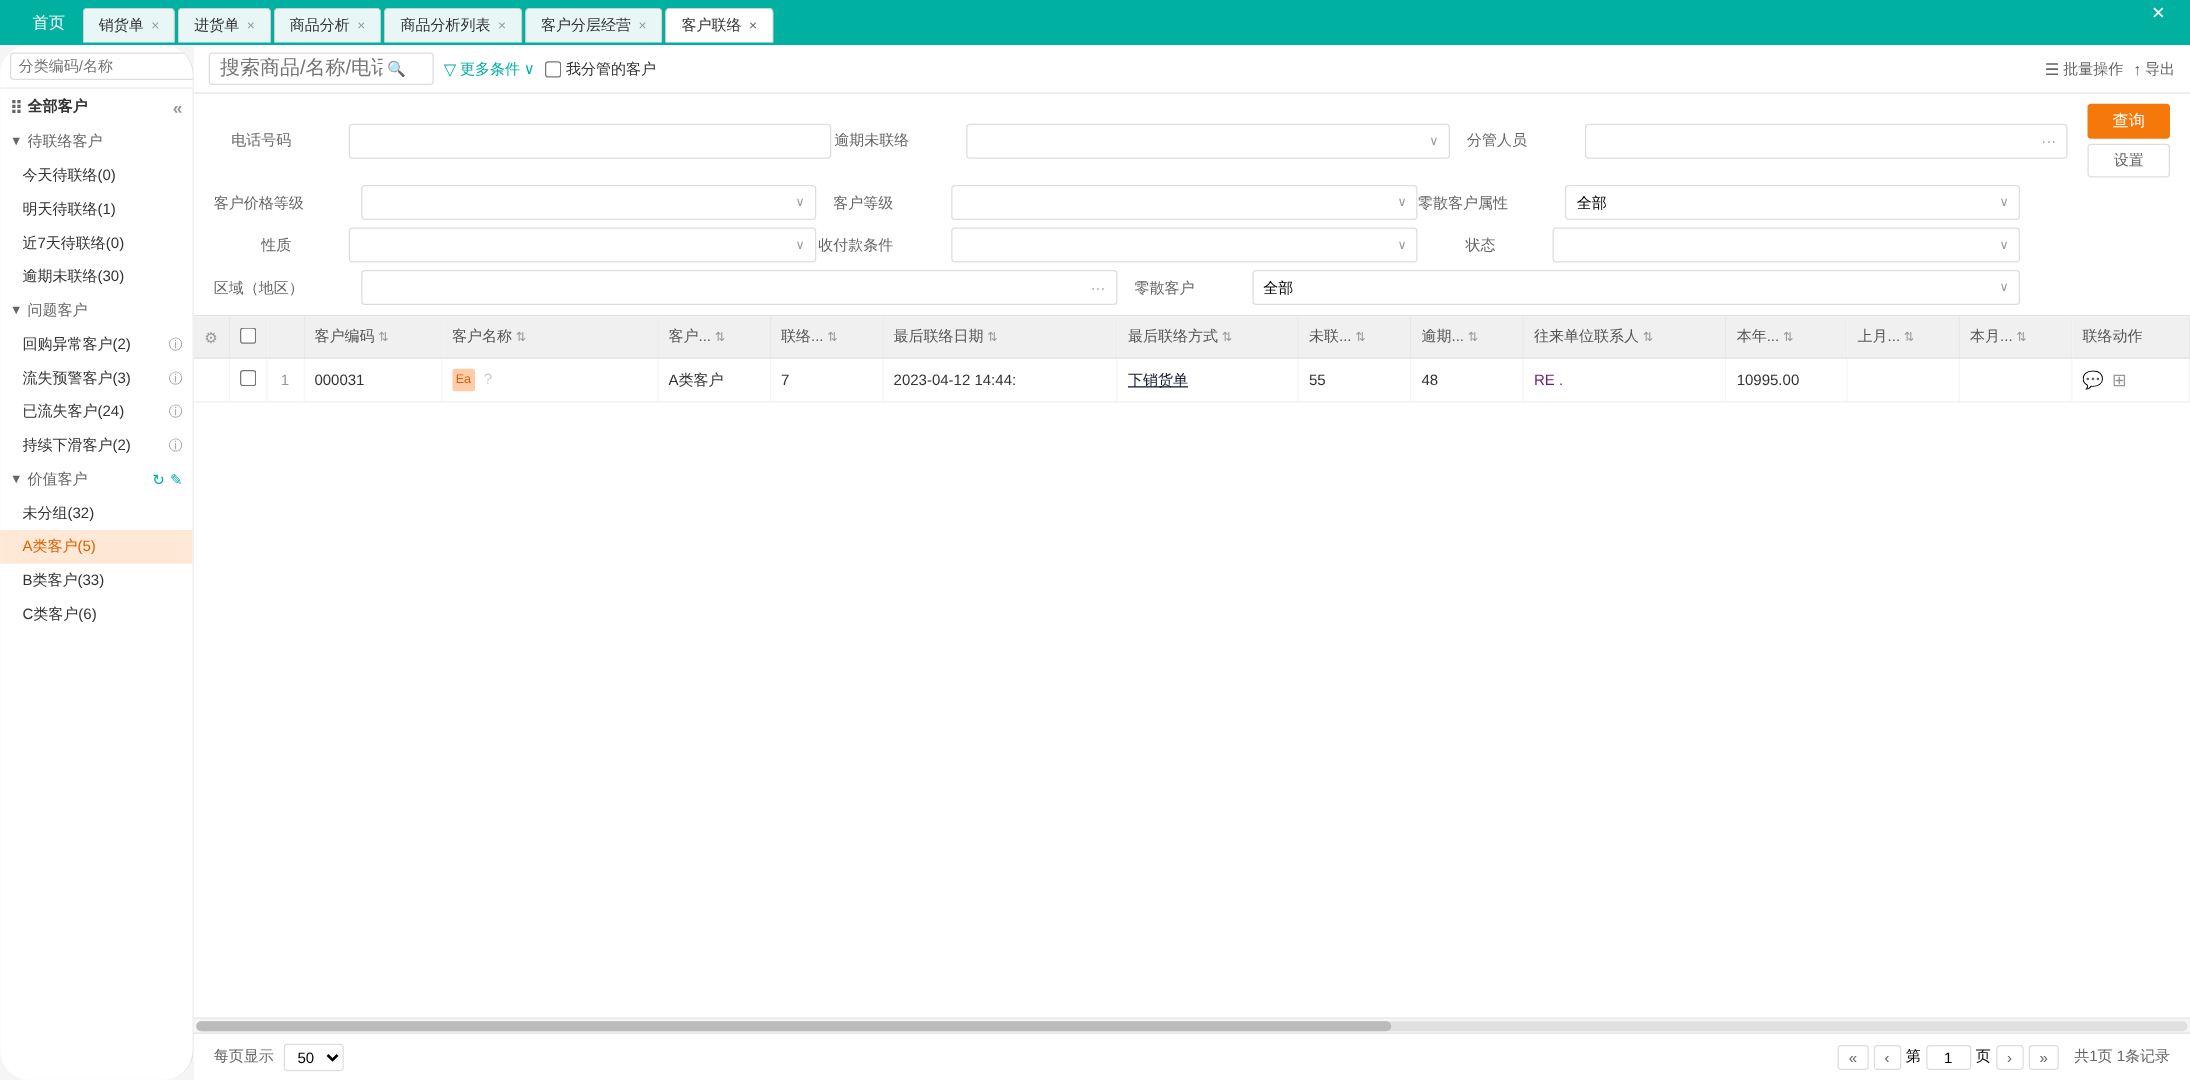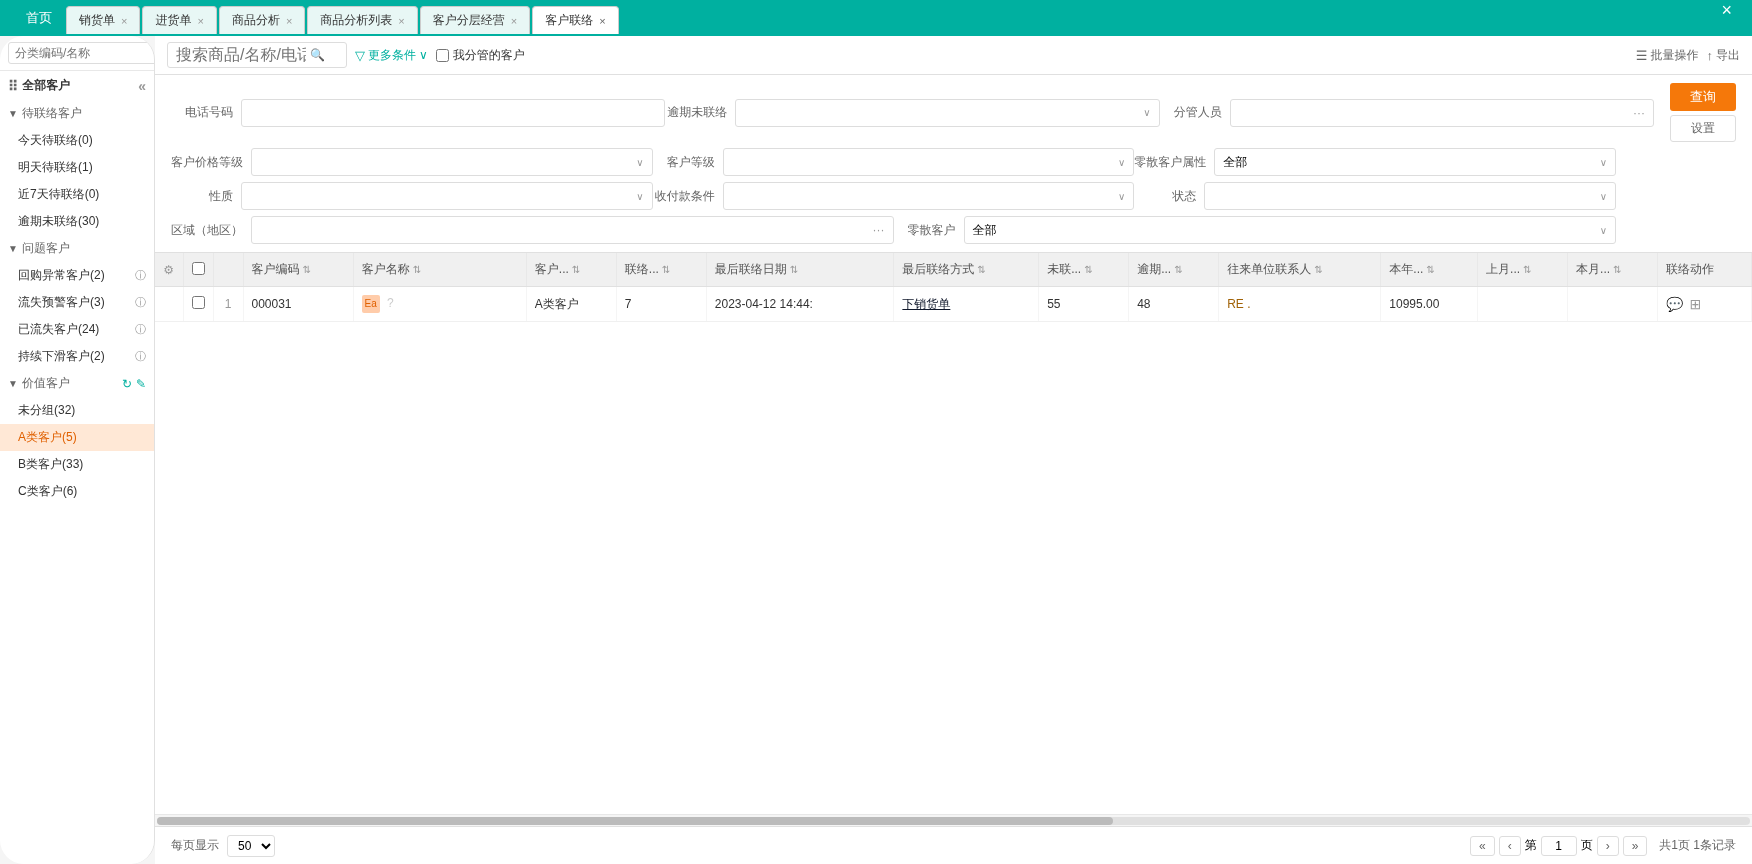--- a/index.html
+++ b/index.html
@@ -113,21 +113,21 @@
 
     
     .advanced-filters {
       background: #fff; padding: 8px 16px; border-bottom: 1px solid #e0e0e0;
     }
     .filter-row {
       display: flex; gap: 0; margin-bottom: 6px; align-items: center;
     }
     .filter-row:last-child { margin-bottom: 0; }
     .filter-cell {
-      display: flex; align-items: center; flex: 1;
+      display: flex; align-items: center; flex: 1; gap: 38px;
     }
     .filter-cell .filter-label {
       color: #666; font-size: 12px; min-width: 70px; text-align: right; padding-right: 8px;
     }
     .filter-cell .filter-input {
       flex: 1; border: 1px solid #ddd; border-radius: 3px; padding: 4px 8px;
       font-size: 12px; background: #fff; display: flex; align-items: center;
       justify-content: space-between; cursor: pointer; min-width: 160px; height: 28px;
     }
     .filter-cell .filter-input .arrow { color: #999; font-size: 10px; }
@@ -555,21 +555,21 @@
               <span class="customer-name-cell">?</span>
             </td>
             <td>A类客户</td>
             <td>7</td>
             <td>2023-04-12 14:44:</td>
             <td>
               <a class="link-action">下销货单</a>
             </td>
             <td>55</td>
             <td>48</td>
-            <td style="color:#a16207;">RE .</td>
+            <td style="color:#701a75;">RE .</td>
             <td>10995.00</td>
             <td></td>
             <td></td>
             <td>
               <div class="action-icons">
                 <span class="action-icon">💬</span>
                 <span class="action-icon">⊞</span>
               </div>
             </td>
           </tr>

